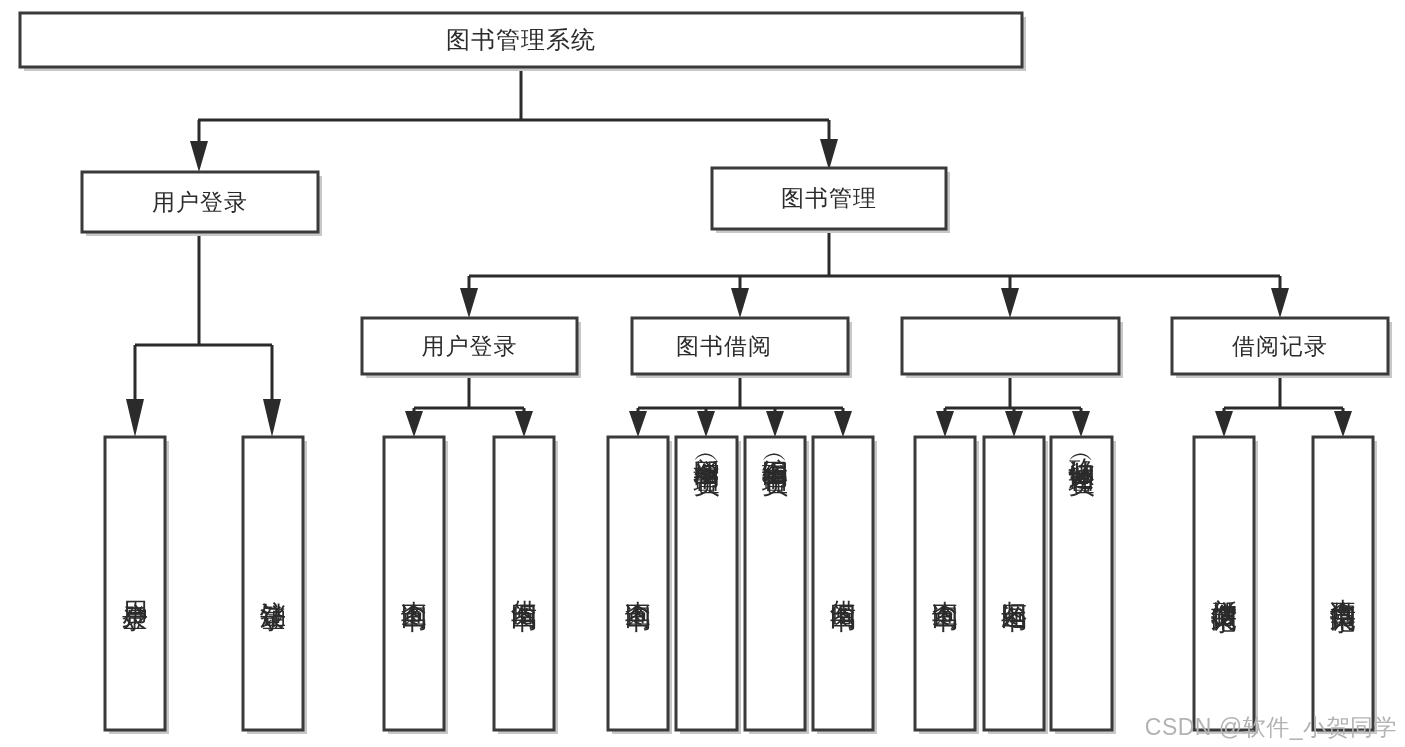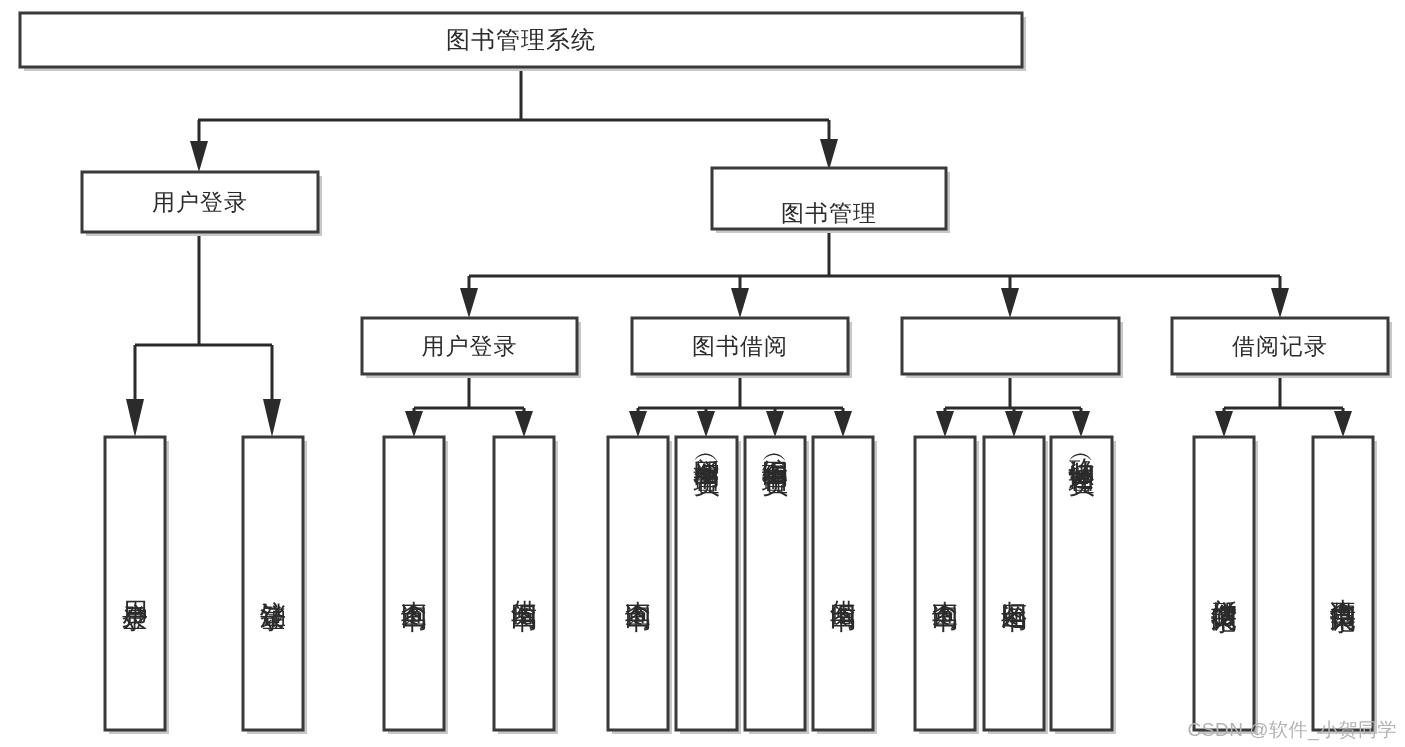--- a/index.html
+++ b/index.html
@@ -78,21 +78,21 @@
     letter-spacing: 1px;
   }
   .hbox-label.root {
     font-size: 24px;
   }
   #watermark {
     position: absolute;
     right: 8px;
     bottom: 4px;
     font-family: "Liberation Sans", "DejaVu Sans", sans-serif;
-    font-size: 19px;
+    font-size: 23px;
     color: #b3b3b3;
     white-space: nowrap;
     letter-spacing: 0.5px;
   }
 </style>
 </head>
 <body>
 
 <div id="diagram-root">
 
@@ -224,28 +224,28 @@
     <rect class="node-box" x="1313" y="437" width="60" height="293"></rect>
   </svg>
 
   <div class="hbox-label-wrap" style="left:20px; top:13px; width:1002px; height:54px;">
     <span class="hbox-label root">图书管理系统</span>
   </div>
 
   <div class="hbox-label-wrap" style="left:82px; top:172px; width:236px; height:60px;">
     <span class="hbox-label">用户登录</span>
   </div>
-  <div class="hbox-label-wrap" style="left:712px; top:168px; width:234px; height:61px;align-items:flex-end;">
+  <div class="hbox-label-wrap" style="left:712px; top:168px; width:234px; height:61px;">
     <span class="hbox-label">图书管理</span>
   </div>
 
   <div class="hbox-label-wrap" style="left:362px; top:318px; width:215px; height:56px;">
     <span class="hbox-label">用户登录</span>
   </div>
-  <div class="hbox-label-wrap" style="left:632px; top:318px; width:216px; height:56px;">
+  <div class="hbox-label-wrap" style="left:616px; top:318px; width:216px; height:56px;">
     <span class="hbox-label">图书借阅</span>
   </div>
   <div class="hbox-label-wrap" style="left:1172px; top:318px; width:216px; height:56px;text-align:center;">
     <span class="hbox-label">借阅记录</span>
   </div>
 
   <div class="leaf-label-wrap" style="left:105px; top:437px; width:60px; height:293px;">
     <span class="leaf-label">用户登录</span>
   </div>
   <div class="leaf-label-wrap" style="left:243px; top:437px; width:60px; height:293px;">

